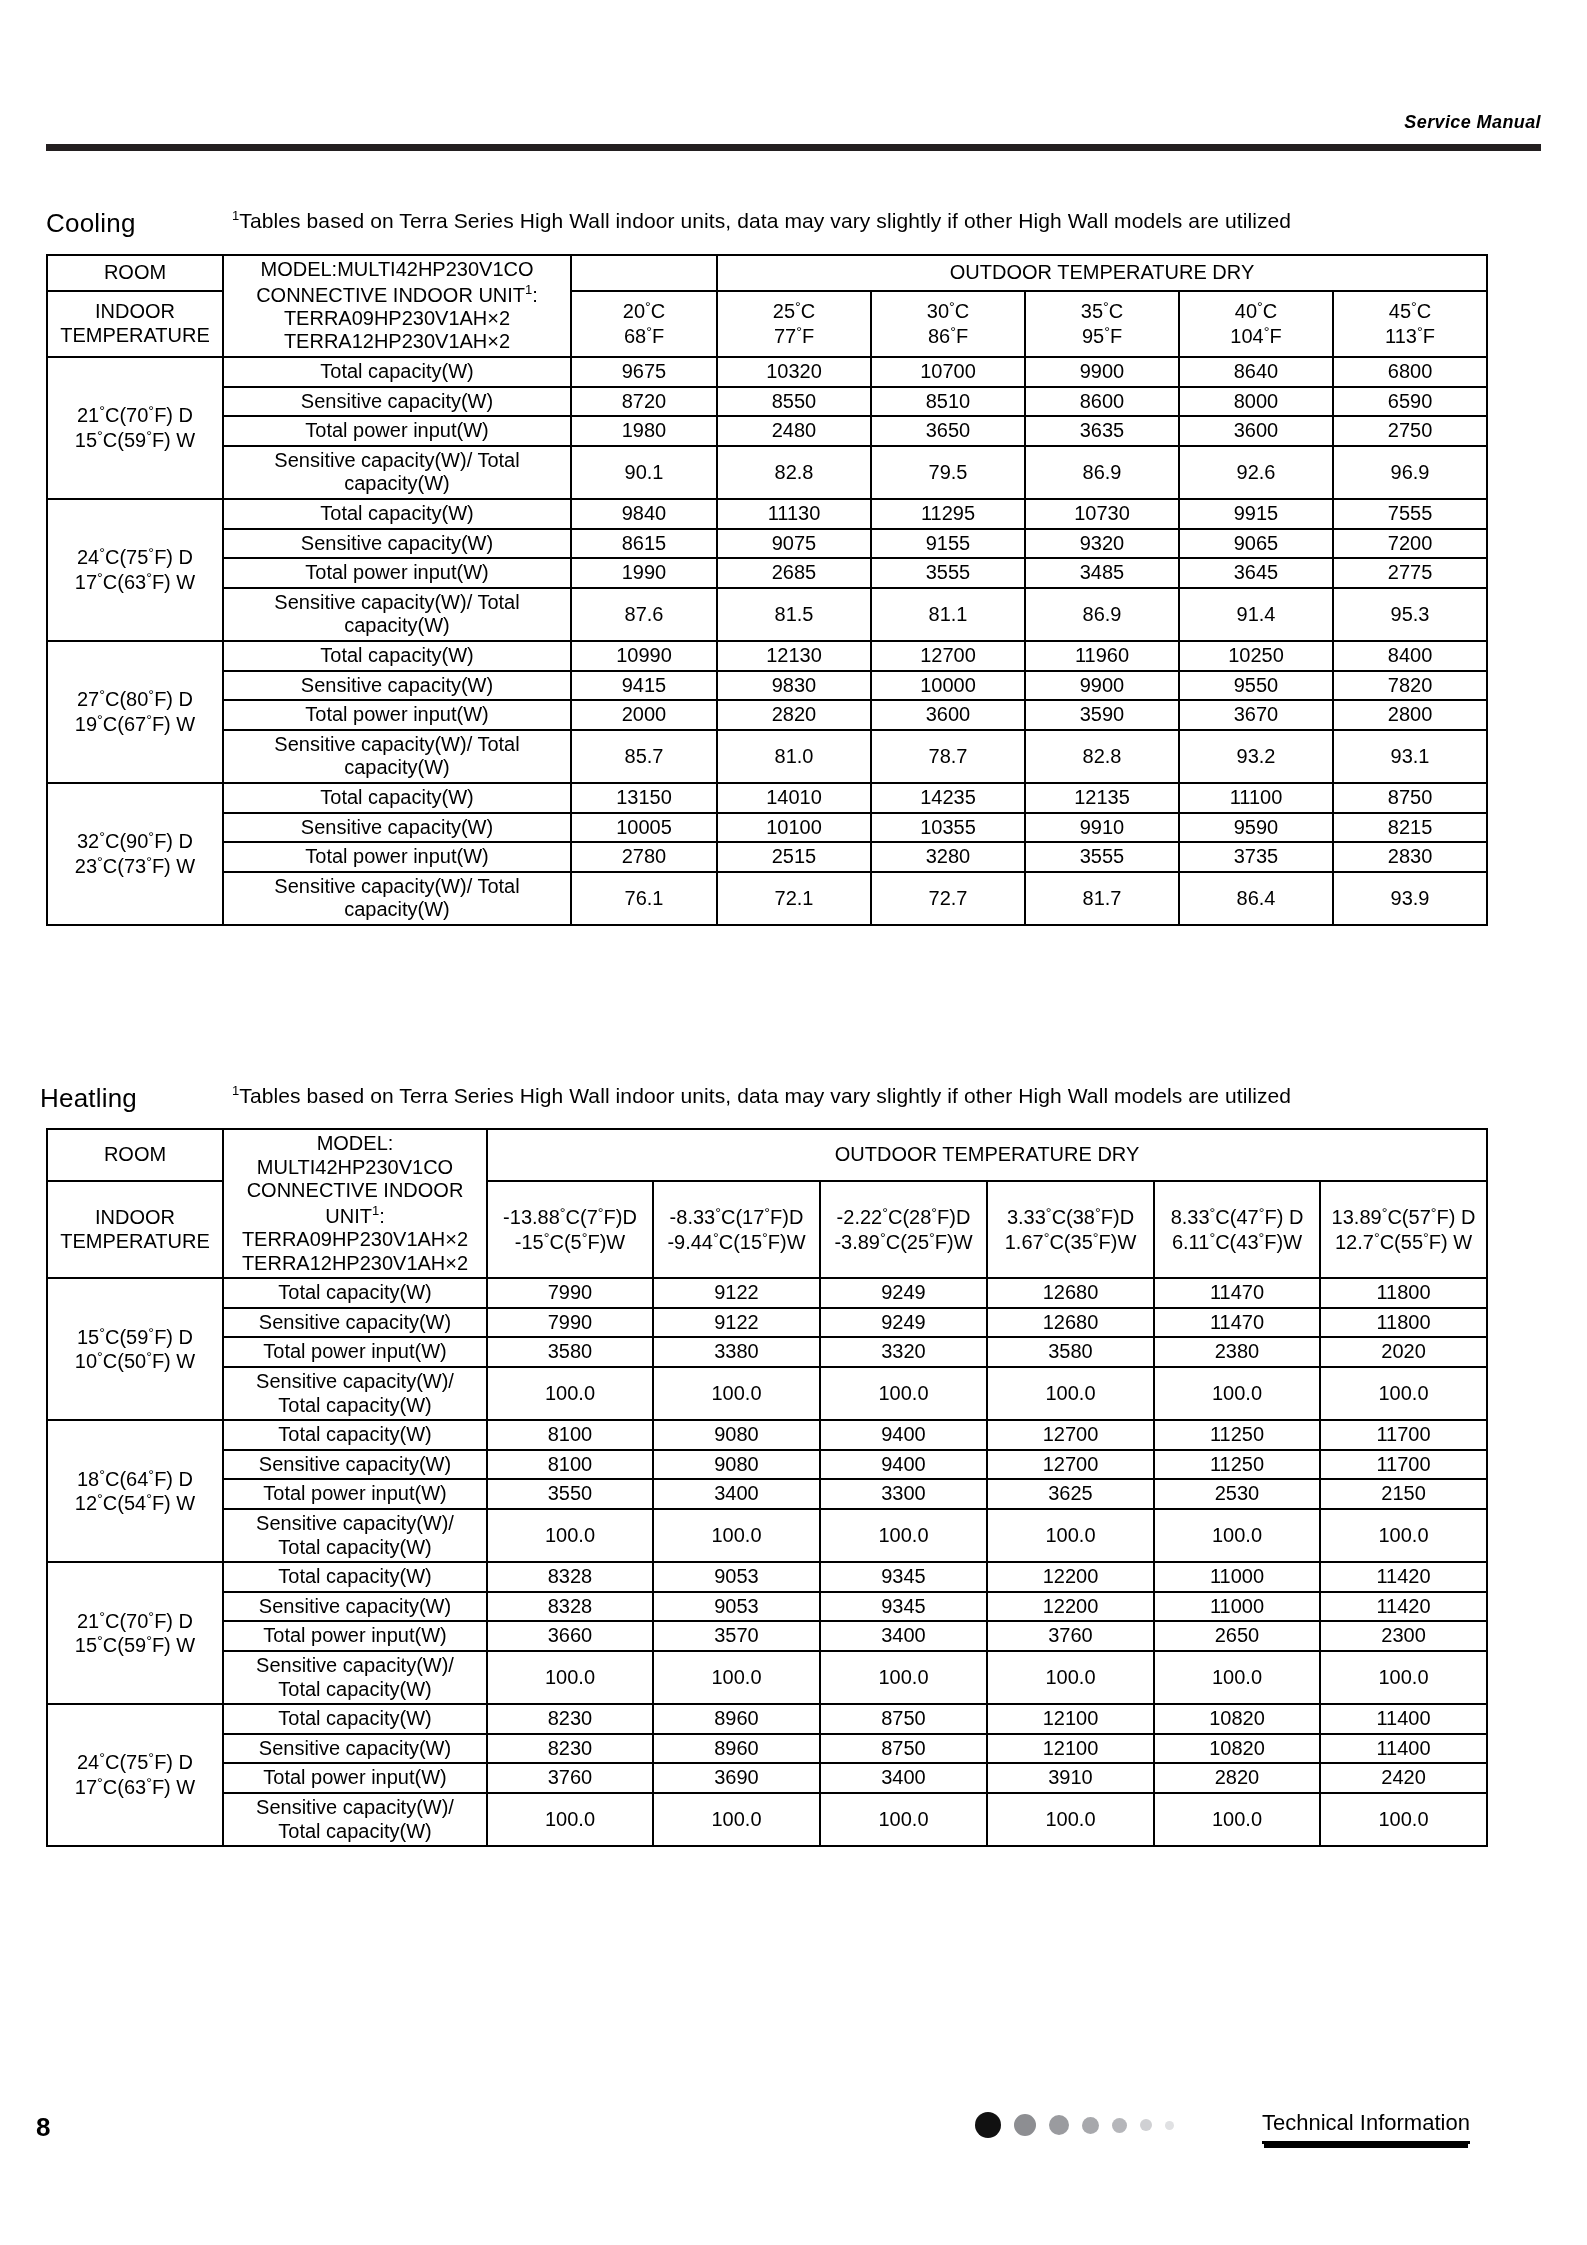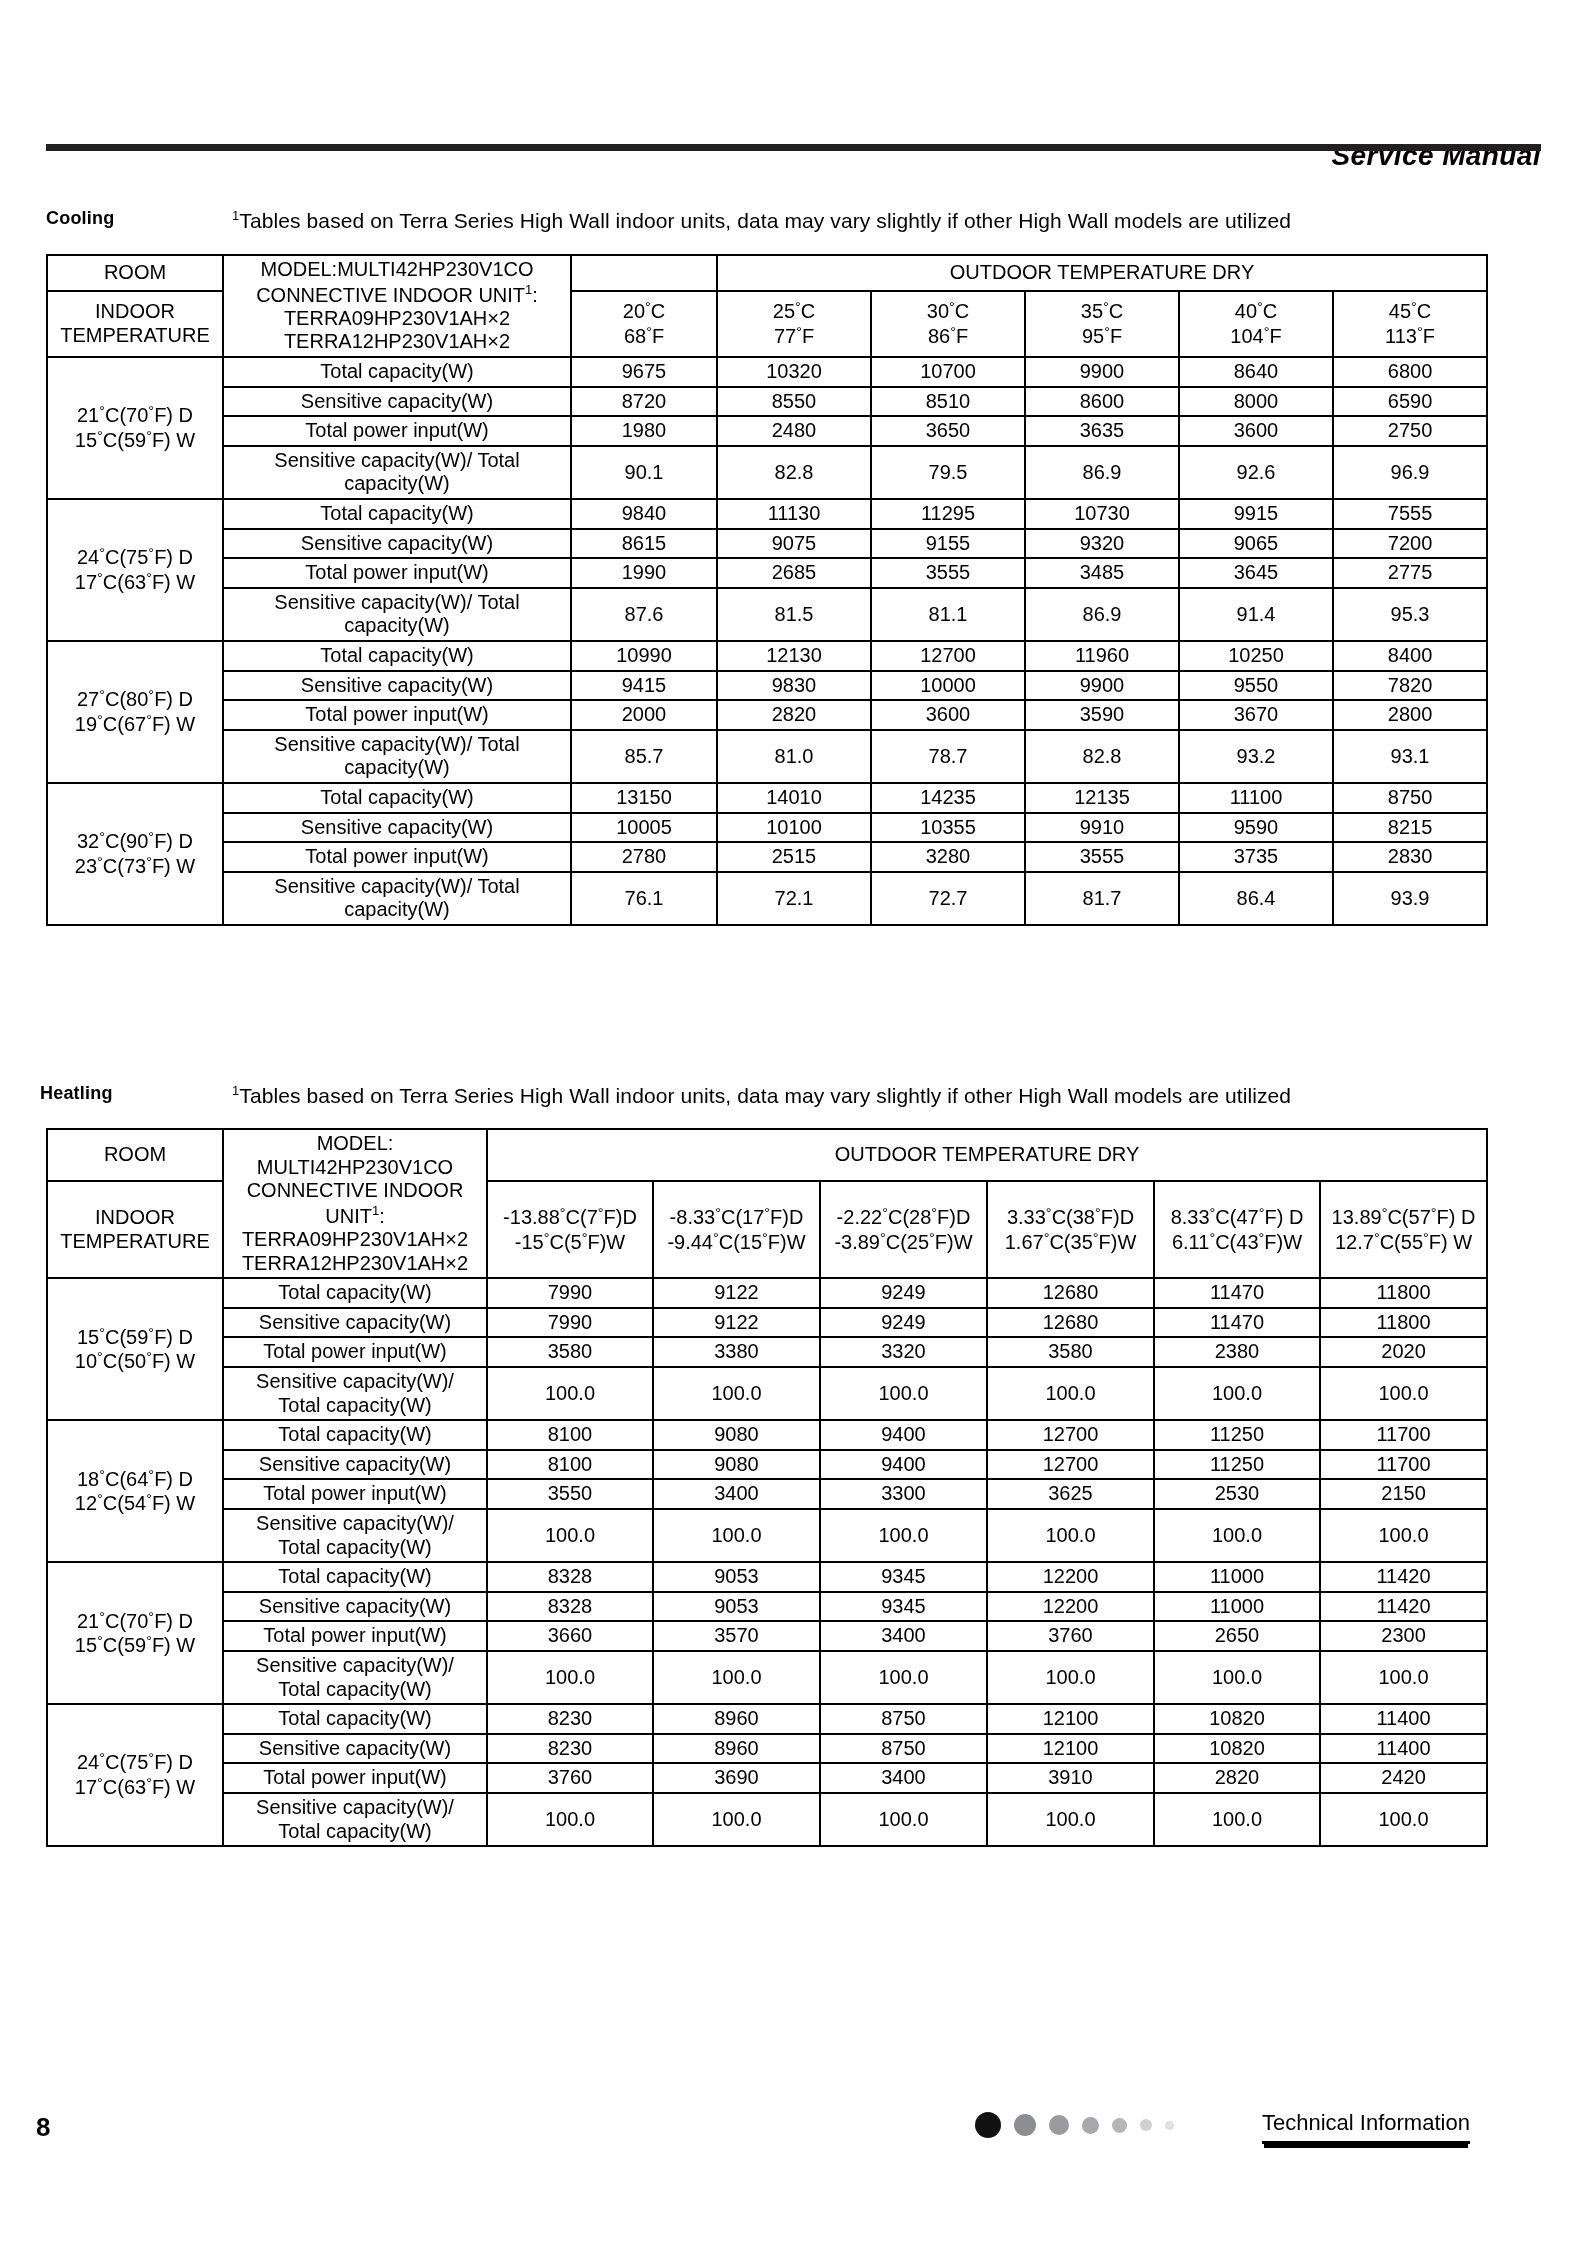--- a/index.html
+++ b/index.html
@@ -43,42 +43,40 @@
     white-space: nowrap;
   }
 
   
   .doc-header {
     position: absolute;
     left: 46px;
     top: 112px;
     width: 1495px;
     text-align: right;
-    font-size: 28px;
+    font-size: 18px;
     font-weight: bold;
     font-style: italic;
     letter-spacing: .4px;
-    margin-top: 28px;
   }
   .header-rule {
     position: absolute;
     left: 46px;
     top: 144px;
     width: 1495px;
     height: 7px;
     background: #231f20;
   }
 
   
   .section-label {
     position: absolute;
-    font-size: 18px;
+    font-size: 26px;
     letter-spacing: .2px;
     z-index: 2;
-    font-weight: bold;
   }
   .section-note {
     position: absolute;
     font-size: 21px;
     letter-spacing: .1px;
     z-index: 2;
     white-space: nowrap;
   }
   .section-note sup { font-size: 13px; vertical-align: super; }
 

